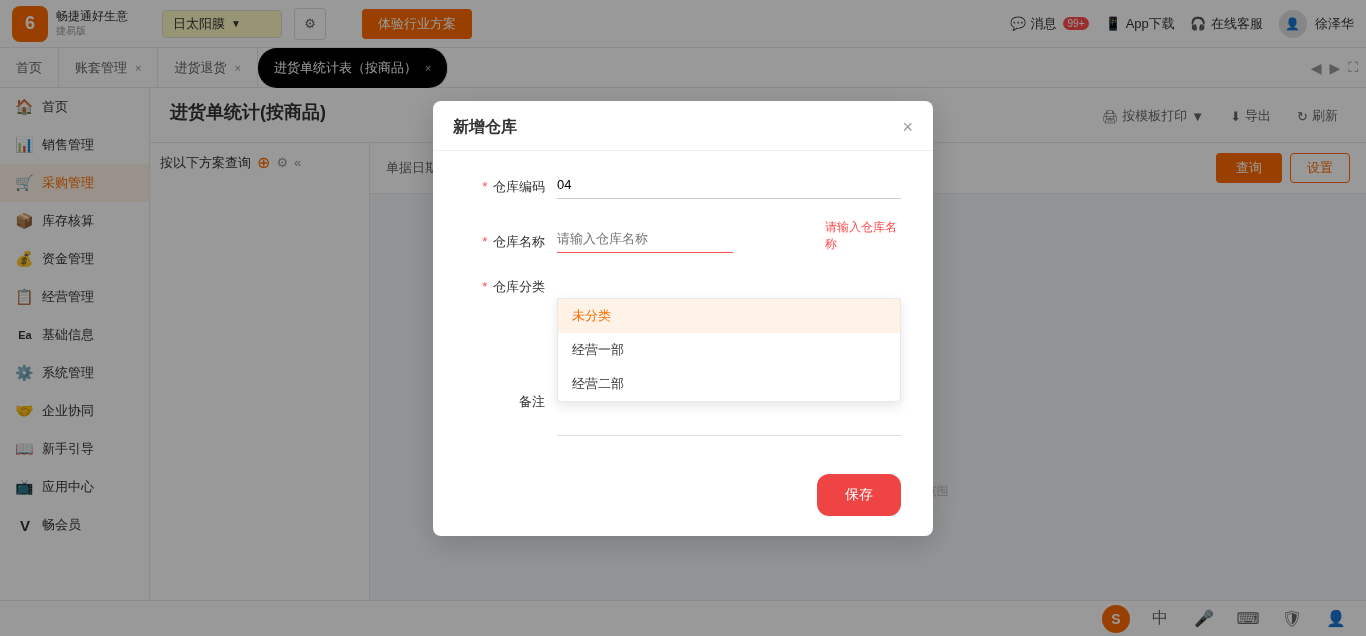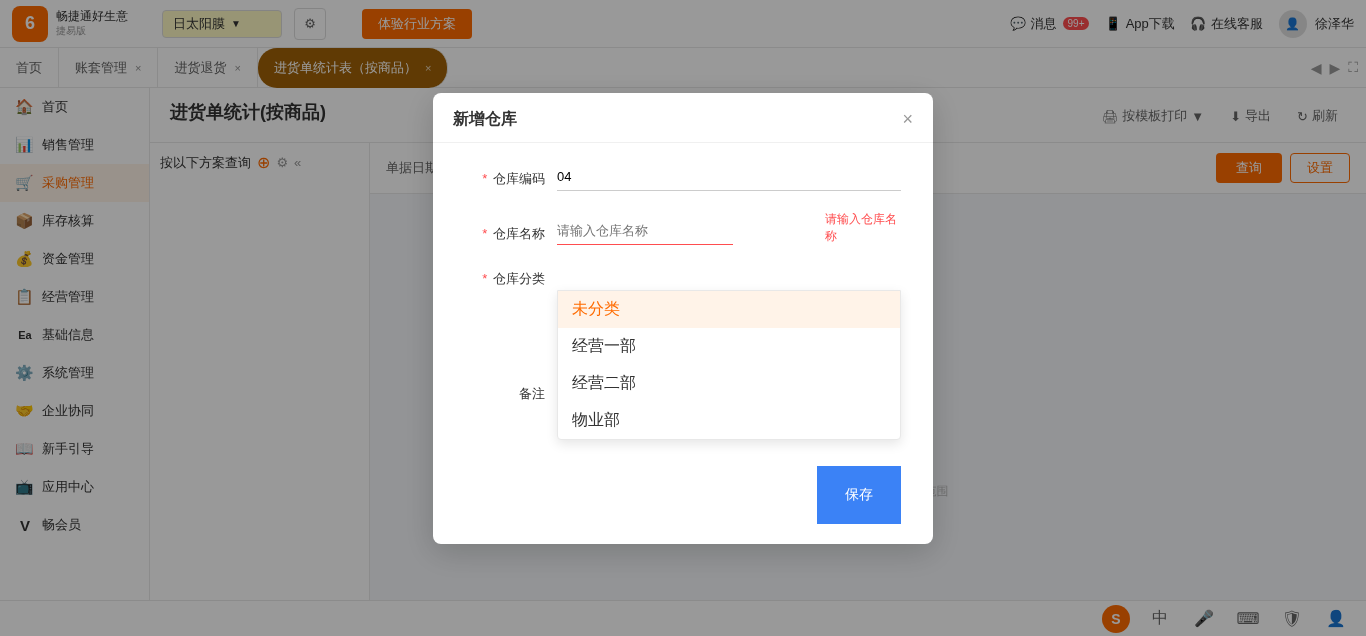--- a/index.html
+++ b/index.html
@@ -116,21 +116,21 @@
       align-items: center;
       padding: 0 16px;
       cursor: pointer;
       font-size: 13px;
       color: #666;
       border-right: 1px solid #e8e8e8;
       position: relative;
       white-space: nowrap;
     }
     .tab.active {
-      background: #a16207;
+      background: #000000;
       color: white;
       border-radius: 19px;
     }
     .tab .close-icon {
       margin-left: 8px;
       font-size: 11px;
       opacity: 0.7;
     }
     .tab-home {
       padding: 0 16px;
@@ -397,21 +397,21 @@
       background: #fff;
       border: 1px solid #e8e8e8;
       border-radius: 0 0 4px 4px;
       box-shadow: 0 4px 12px rgba(0,0,0,0.1);
       z-index: 200;
       margin-top: 2px;
     }
     .dropdown-item {
       padding: 8px 14px;
       cursor: pointer;
-      font-size: 16px;
+      font-size: 13px;
       color: #333;
     }
     .dropdown-item.selected { background: #fff3e8; color: #ff6b00; }
 
     .textarea-input {
       flex: 1;
       border: none;
       border-bottom: 1px solid #ddd;
       padding: 6px 0;
       font-size: 13px;
@@ -421,25 +421,25 @@
       min-height: 50px;
     }
 
     .dialog-footer {
       display: flex;
       justify-content: flex-end;
       padding: 0 32px;
       gap: 10px;
     }
     .btn-save {
-      background: #3b82f6;
+      background: #ef4444;
       color: white;
       border: none;
-      border-radius: 0;
-      padding: 20px 28px;
+      border-radius: 12px;
+      padding: 12px 28px;
       cursor: pointer;
       font-size: 14px;
     }
 
     
     .empty-state {
       display: flex;
       flex-direction: column;
       align-items: center;
       justify-content: center;
@@ -718,21 +718,20 @@
             <span class="required-star">*</span>
             <span>仓库分类</span>
           </label>
         </div>
 
         <div style="position:relative; margin-left:92px;">
           <div class="dropdown-list">
             <div class="dropdown-item selected">未分类</div>
             <div class="dropdown-item">经营一部</div>
             <div class="dropdown-item">经营二部</div>
-            <div class="dropdown-item">物业部</div>
           </div>
         </div>
       </div>
 
       <div class="form-row" style="margin-top:90px;">
         <label class="form-label">备注</label>
         <textarea class="textarea-input" style=""></textarea>
       </div>
     </div>
     <div class="dialog-footer">

